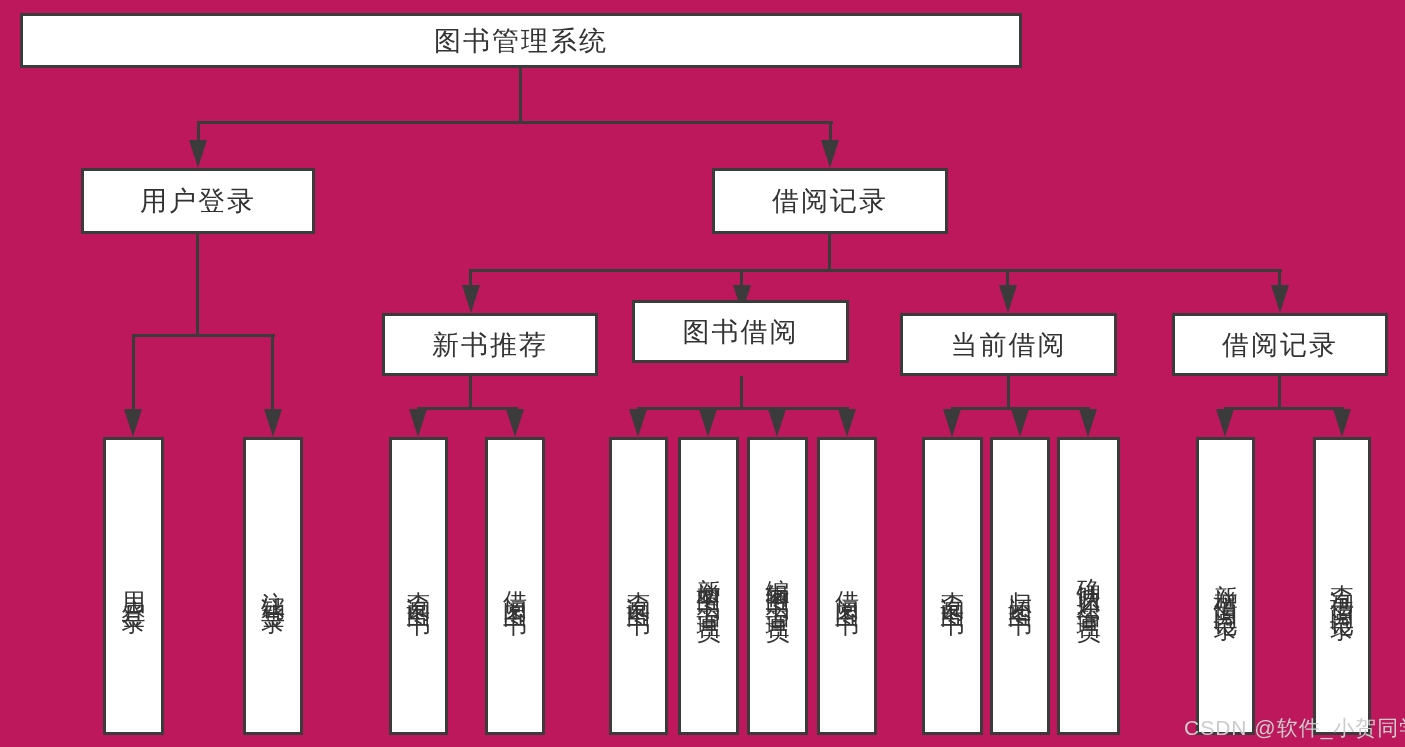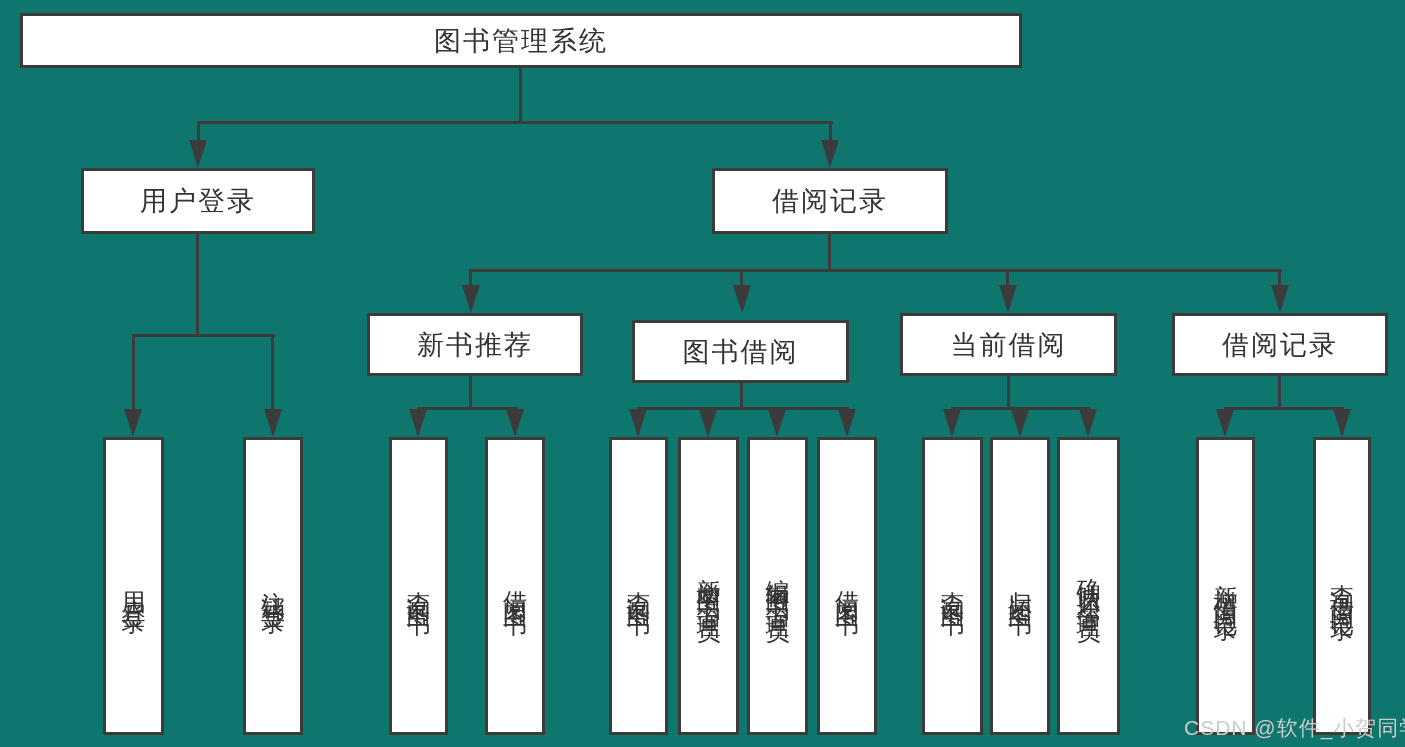--- a/index.html
+++ b/index.html
@@ -1,17 +1,17 @@
 <!DOCTYPE html>
 <html><head>
 <meta charset="utf-8">
 <style>
   html,body{margin:0;padding:0;background:#ffffff;}
   .canvas{
-    position:relative;width:1405px;height:747px;background:#0f766e;overflow:hidden;
+    position:relative;width:1405px;height:747px;background:#be185d;overflow:hidden;
     font-family:"Liberation Sans","DejaVu Sans",sans-serif;color:#333333;
   }
   .node{
     position:absolute;background:#ffffff;border:3px solid #3b3b3b;box-sizing:border-box;
     display:flex;align-items:center;justify-content:center;
     font-size:27px;letter-spacing:2px;color:#333333;z-index:2;
   }
   .leaf{
     position:absolute;background:#ffffff;border:3px solid #3b3b3b;box-sizing:border-box;
     display:flex;align-items:center;justify-content:center;
@@ -34,23 +34,23 @@
 <body>
 
 <div class="canvas">
 
   <div class="node" style="left:20px;top:13px;width:1002px;height:55px;">图书管理系统</div>
 
   <div class="node" style="left:81px;top:168px;width:234px;height:66px;">用户登录</div>
 
   <div class="node" style="left:712px;top:168px;width:236px;height:66px;">借阅记录</div>
 
-  <div class="node" style="left:367px;top:313px;width:216px;height:63px;">新书推荐</div>
+  <div class="node" style="left:382px;top:313px;width:216px;height:63px;">新书推荐</div>
 
-  <div class="node" style="left:632px;top:320px;width:217px;height:63px;">图书借阅</div>
+  <div class="node" style="left:632px;top:300px;width:217px;height:63px;">图书借阅</div>
 
   <div class="node" style="left:1172px;top:313px;width:216px;height:63px;">借阅记录</div>
 
   <div class="node" style="left:900px;top:313px;width:217px;height:63px;">当前借阅</div>
 
   <div class="leaf" style="left:103px;top:437px;width:61px;height:298px;">用户登录</div>
 
   <div class="leaf" style="left:243px;top:437px;width:60px;height:298px;">注销登录</div>
 
   <div class="leaf" style="left:389px;top:437px;width:59px;height:298px;">查询图书</div>

